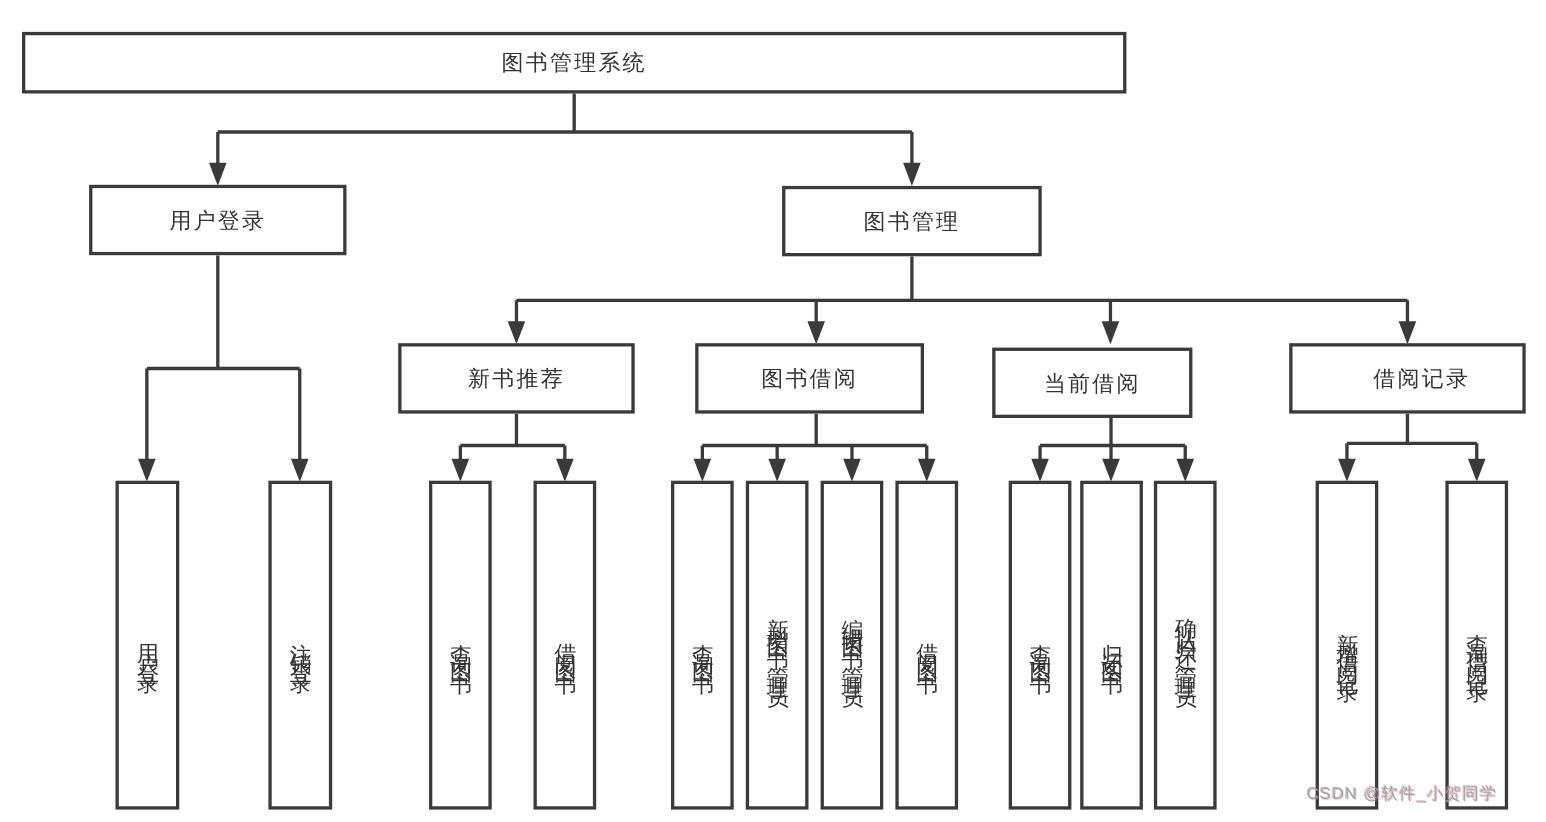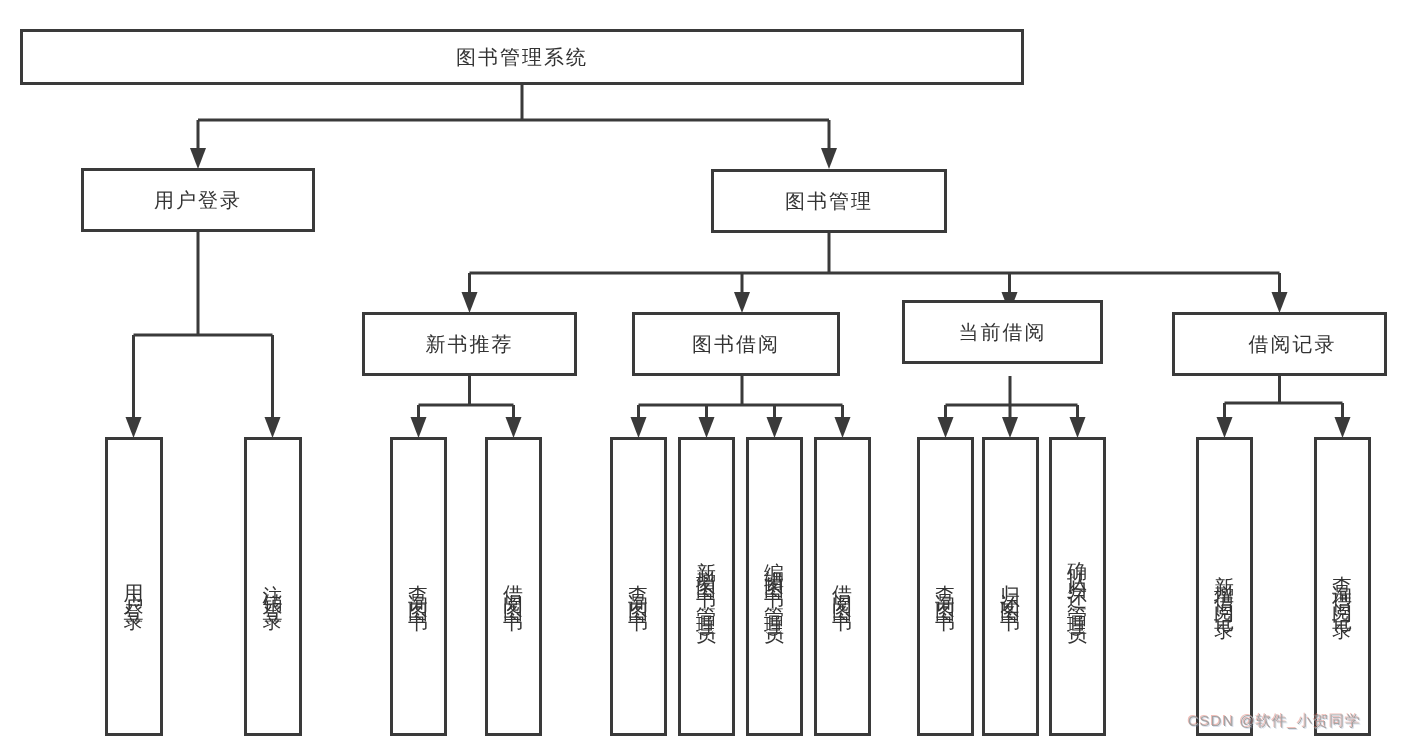--- a/index.html
+++ b/index.html
@@ -87,21 +87,21 @@
     </g>
   </svg>
 
   <div class="node" style="left:20px; top:29px; width:1004px; height:56px;">图书管理系统</div>
 
   <div class="node" style="left:81px; top:168px; width:234px; height:64px;">用户登录</div>
   <div class="node" style="left:711px; top:169px; width:236px; height:64px;">图书管理</div>
 
   <div class="node" style="left:362px; top:312px; width:215px; height:64px;">新书推荐</div>
   <div class="node" style="left:632px; top:312px; width:208px; height:64px;">图书借阅</div>
-  <div class="node" style="left:902px; top:300px; width:201px; height:64px;">当前借阅</div>
+  <div class="node" style="left:902px; top:316px; width:182px; height:64px;">当前借阅</div>
   <div class="node" style="left:1172px; top:312px; width:215px; height:64px;padding-left:26px;">借阅记录</div>
 
   <div class="node leaf" style="left:105px; top:437px; width:58px; height:299px;">
     <span>用户登录</span>
   </div>
   <div class="node leaf" style="left:244px; top:437px; width:58px; height:299px;">
     <span>注销登录</span>
   </div>
 
   <div class="node leaf" style="left:390px; top:437px; width:57px; height:299px;">

